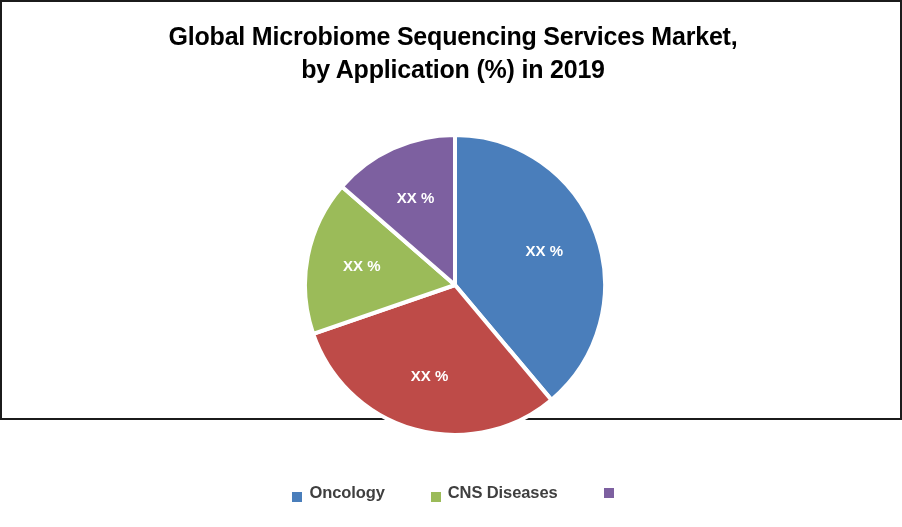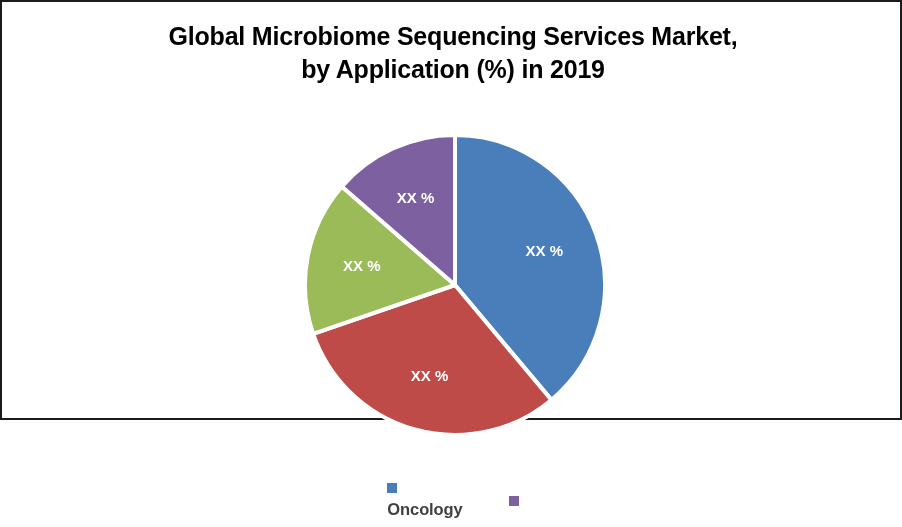--- a/index.html
+++ b/index.html
@@ -67,22 +67,22 @@
     top: 481px;
     width: 902px;
     display: flex;
     flex-direction: row;
     justify-content: center;
     align-items: center;
     gap: 46px;
   }
   .legend-item {
     display: flex;
-    flex-direction: column;
-    align-items: flex-start;
+    flex-direction: row;
+    align-items: flex-end;
     gap: 7px;
   }
   .legend-swatch {
     width: 10px;
     height: 10px;
     flex: 0 0 auto;
   }
   .legend-label {
     font-size: 16.5px;
     font-weight: bold;
@@ -117,17 +117,21 @@
         </g>
     </svg>
   </div>
 
   <div id="legend">
       <div class="legend-item">
         <span class="legend-swatch" style="background: rgb(74, 126, 187);"></span>
         <span class="legend-label">Oncology</span>
       </div>
       <div class="legend-item">
+        <span class="legend-swatch" style="background: rgb(155, 187, 89);"></span>
+        <span class="legend-label">CNS Diseases</span>
+      </div>
+      <div class="legend-item">
         <span class="legend-swatch" style="background: rgb(125, 96, 160);"></span>
       </div>
     </div>
 
 </div>
 
 </body></html>

